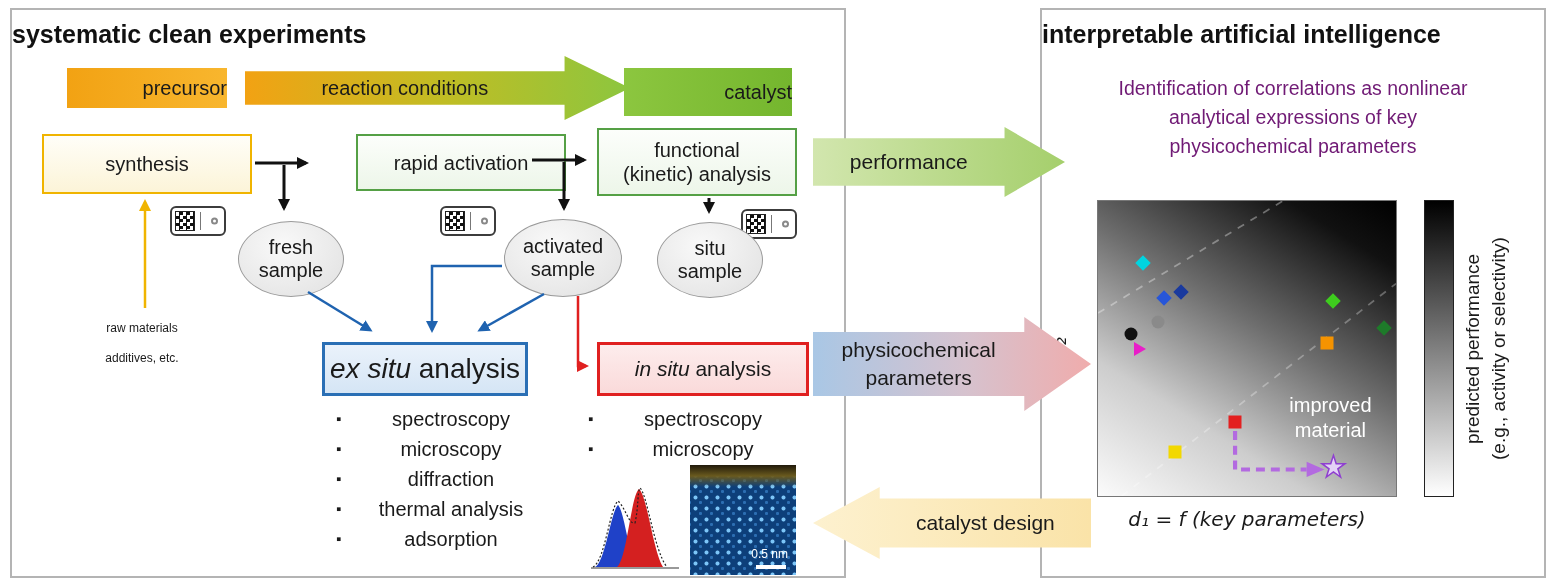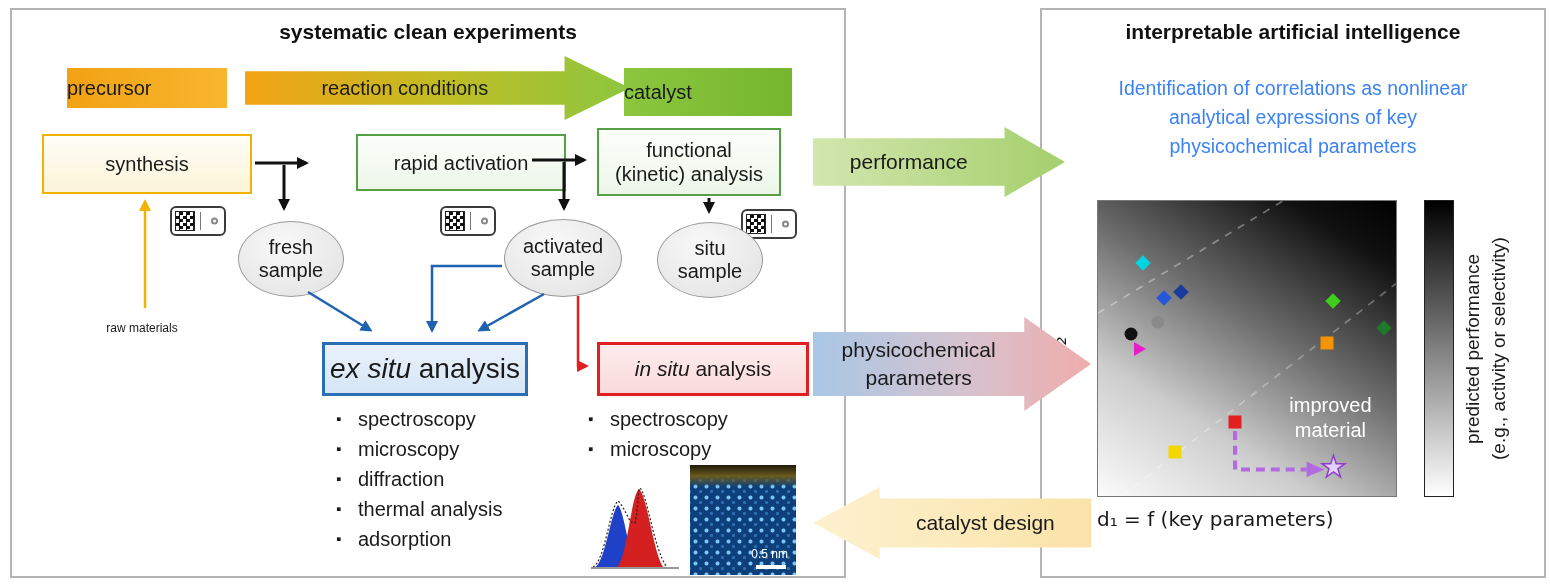--- a/index.html
+++ b/index.html
@@ -3,45 +3,45 @@
 <meta charset="utf-8">
 <style>
   * { margin:0; padding:0; box-sizing:border-box; }
   body { background:#fff; font-family:"Liberation Sans","DejaVu Sans",sans-serif; color:#1a1a1a; }
   .stage { position:relative; width:1550px; height:587px; background:#fff; overflow:hidden; }
 
   .panel { position:absolute; border:2px solid #b4b4b4; background:#fff; }
   .panel-left  { left:10px;  top:8px; width:836px; height:570px; }
   .panel-right { left:1040px; top:8px; width:506px; height:570px; }
 
-  .panel h2 { position:absolute; left:0; right:0; top:10px; text-align:center;
-              font-size:21px; font-weight:bold; color:#111; }
-
-  
-  .box { position:absolute; display:flex; align-items:center; justify-content:flex-start; font-size:20px; }
+  .panel h2 { position:absolute; left:0; right:0; top:10px; 
+              font-size:25px; font-weight:bold; color:#111; }
+
+  
+  .box { position:absolute; display:flex; align-items:center; justify-content:flex-end; font-size:20px;padding-left:8px; }
   .precursor { left:55px; top:58px; width:160px; height:40px;
                background:linear-gradient(90deg, var(--precursor_orange,#f09e12), #f8b62e); }
   .catalyst  { left:612px; top:58px; width:168px; height:48px;
                background:linear-gradient(90deg, #8cc63f, var(--catalyst_green,#6fb32a)); }
   .flow-arrow { position:absolute; left:233px; top:46px; width:385px; height:64px;
                 background:linear-gradient(90deg, var(--precursor_orange,#f0a70a) 0%, #c0bd24 52%, #8cc63f 100%);
                 clip-path:polygon(0 24%, 83% 24%, 83% 0, 100% 50%, 83% 100%, 83% 76%, 0 76%); }
   .flow-arrow-label { position:absolute; left:0; width:83%; top:0; height:100%;
                 display:flex; align-items:center; justify-content:center; font-size:20px; }
 
   
   .obox { position:absolute; display:flex; flex-direction:column; align-items:center; justify-content:center;
           font-size:20px; line-height:1.2; text-align:center; }
   .synthesis  { left:30px;  top:124px; width:210px; height:60px;
                 border:2px solid var(--synthesis_yellow,#f0b400);
                 background:linear-gradient(180deg,#fffef8,#fcf4d8); }
   .rapid      { left:308px; top:124px; width:210px; height:57px;
                 border:2px solid var(--activation_green,#55a045);
                 background:linear-gradient(180deg,#fcfefb,#edf6e9);margin-left:36px; }
-  .functional { left:585px; top:118px; width:184px; height:68px;
+  .functional { left:585px; top:118px; width:200px; height:68px;
                 border:2px solid var(--activation_green,#55a045);
                 background:linear-gradient(180deg,#fcfefb,#edf6e9); }
 
   
   .ellipse { position:absolute; border:1.5px solid #9a9a9a; border-radius:50%;
              background:radial-gradient(ellipse at 42% 32%, #f9f9f9, #e0e0e0);
              display:flex; flex-direction:column; align-items:center; justify-content:center;
              font-size:20px; line-height:1.15; text-align:center; }
   .fresh     { left:226px; top:211px; width:106px; height:76px; }
   .activated { left:492px; top:209px; width:118px; height:78px; }
@@ -68,21 +68,21 @@
   .exsitu { left:310px; top:332px; width:206px; height:54px;
             border:3px solid var(--ex_situ_blue,#2a6fb5);
             background:linear-gradient(180deg,#eaf2fb,#d5e5f5); font-size:28px; }
   .insitu { left:585px; top:332px; width:212px; height:54px;
             border:3px solid var(--in_situ_red,#e02020);
             background:linear-gradient(180deg,#fdecec,#fadada); font-size:21px; }
   .obox i { margin-right:0; }
 
   
   ul.blist { position:absolute; list-style:none; font-size:20px; }
-  ul.blist li { position:relative; padding-left:24px; line-height:30px; }
+  ul.blist li { position:relative; padding-left:24px; line-height:30px;text-align:center; }
   ul.blist li::before { content:"▪"; position:absolute; left:2px; top:0; font-size:15px; }
   .blist-ex { left:322px; top:394px; width:210px; }
   .blist-in { left:574px; top:394px; width:210px; }
 
   
   .spectrum { position:absolute; left:575px; top:455px; width:96px; height:110px; background:#fff; }
   .micro { position:absolute; left:678px; top:455px; width:106px; height:110px;
            background-color:#0d3f7a;
            background-image:
              linear-gradient(180deg, #20190a 0%, #6a5a1e 10%, rgba(0,0,0,0) 20%),
@@ -107,31 +107,31 @@
               background:linear-gradient(90deg, var(--parameters_blue,#a9c7e5) 0%, #d6c2ce 55%, var(--parameters_pink,#f0acac) 100%);
               clip-path:polygon(0 16%, 76% 16%, 76% 0, 100% 50%, 76% 100%, 76% 84%, 0 84%); }
   .arr-param .mid-label { left:0; width:76%; }
   .arr-design { left:813px; top:487px; width:278px; height:72px;
               background:linear-gradient(90deg, #fdf1cf, var(--design_cream,#fae3a8));
               clip-path:polygon(100% 16%, 24% 16%, 24% 0, 0 50%, 24% 100%, 24% 84%, 100% 84%); }
   .arr-design .mid-label { left:24%; width:76%; }
 
   
   .desc { position:absolute; left:0; right:0; top:64px; text-align:center;
-          font-size:19.5px; line-height:29px; color:#3b82f6; }
+          font-size:19.5px; line-height:29px; color:#701a75; }
   .plot { position:absolute; left:55px; top:190px; width:300px; height:297px;
           border:1px solid #777;
           background:linear-gradient(32deg, #fbfbfb 0%, #cdcdcd 28%, #6e6e6e 56%, #111 86%, #000 100%); }
   .plot svg.overlay { position:absolute; inset:0; width:100%; height:100%; }
   .improved { position:absolute; left:56%; top:65%; width:44%; text-align:center;
               color:#fff; font-size:20px; line-height:1.25; }
   .ylabel { position:absolute; left:6px; top:326px; font-size:21px; font-style:italic;
             font-family:"DejaVu Sans",sans-serif; transform:rotate(-90deg); }
-  .xlabel { position:absolute; left:55px; top:497px; width:300px; 
-            font-size:20px; font-family:"DejaVu Sans",sans-serif; }
+  .xlabel { position:absolute; left:55px; top:497px; width:300px; text-align:center;
+            font-size:20px; font-style:italic; font-family:"DejaVu Sans",sans-serif; }
   .colorbar { position:absolute; left:382px; top:190px; width:30px; height:297px;
               border:1px solid #222; background:linear-gradient(180deg,#000 0%,#fff 100%); }
   .cb-label { position:absolute; left:418px; top:190px; height:297px;
               writing-mode:vertical-rl; transform:rotate(180deg);
               font-size:19px; line-height:26px; text-align:center; color:#1a1a1a; }
 
   
   .pt { position:absolute; width:13px; height:13px; transform:translate(-50%,-50%); }
   .pt-diamond { width:11px; height:11px; transform:translate(-50%,-50%) rotate(45deg); }
   .pt-circle { border-radius:50%; }
@@ -194,20 +194,21 @@
       <span>activated</span>
       <span>sample</span>
     </div>
     <div class="ellipse spent">
       <span>situ</span>
       <span>sample</span>
     </div>
 
     <div class="raw">
       <div>raw materials</div>
+      <div>additives, etc.</div>
     </div>
 
     <svg class="connectors" width="836" height="570" viewBox="0 0 836 570">
       <defs>
         <marker id="mB" markerWidth="12" markerHeight="12" refX="9" refY="6" orient="auto" markerUnits="userSpaceOnUse">
             <path d="M0 0 L12 6 L0 12 Z" fill="#111"></path>
           </marker>
         <marker id="mBlue" markerWidth="12" markerHeight="12" refX="9" refY="6" orient="auto" markerUnits="userSpaceOnUse">
             <path d="M0 0 L12 6 L0 12 Z" fill="#1f63b0"></path>
           </marker>

